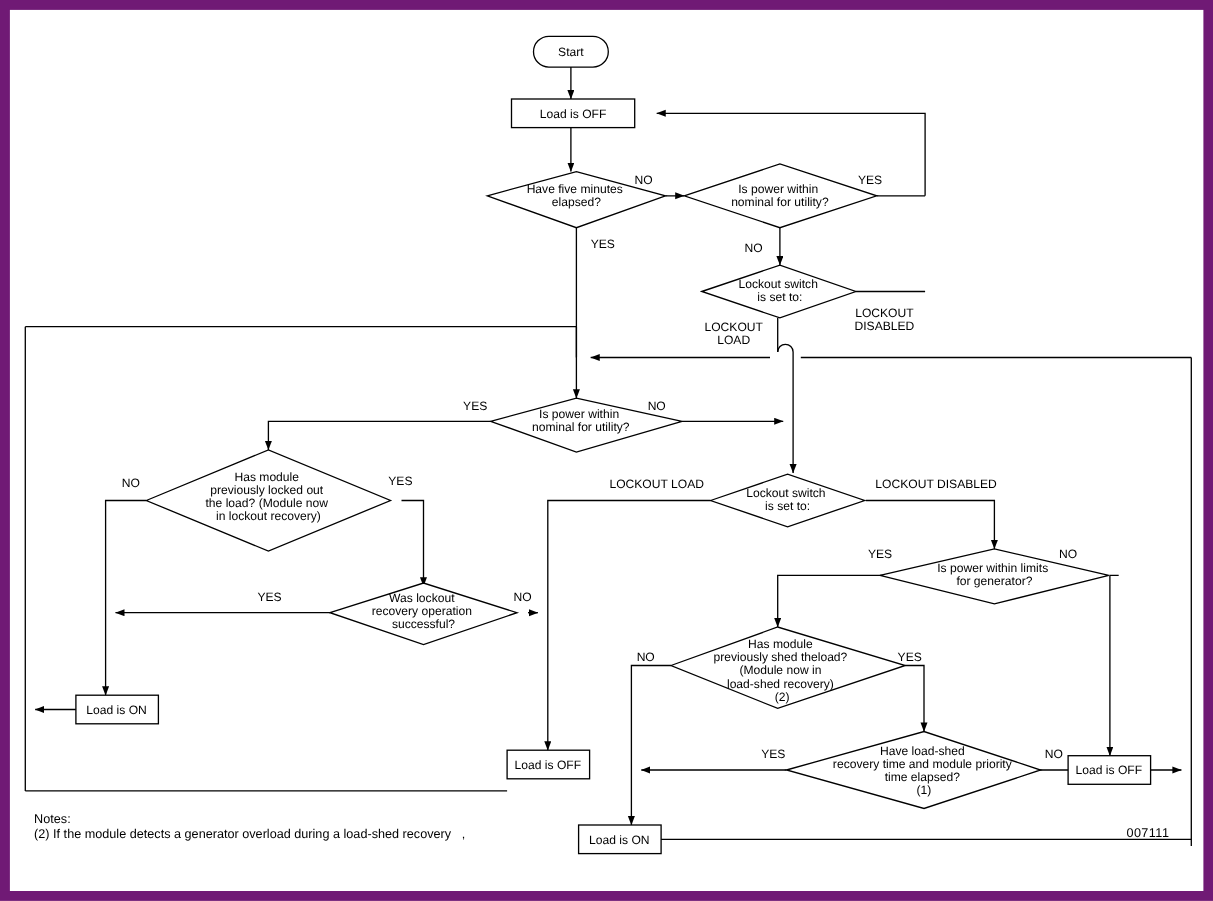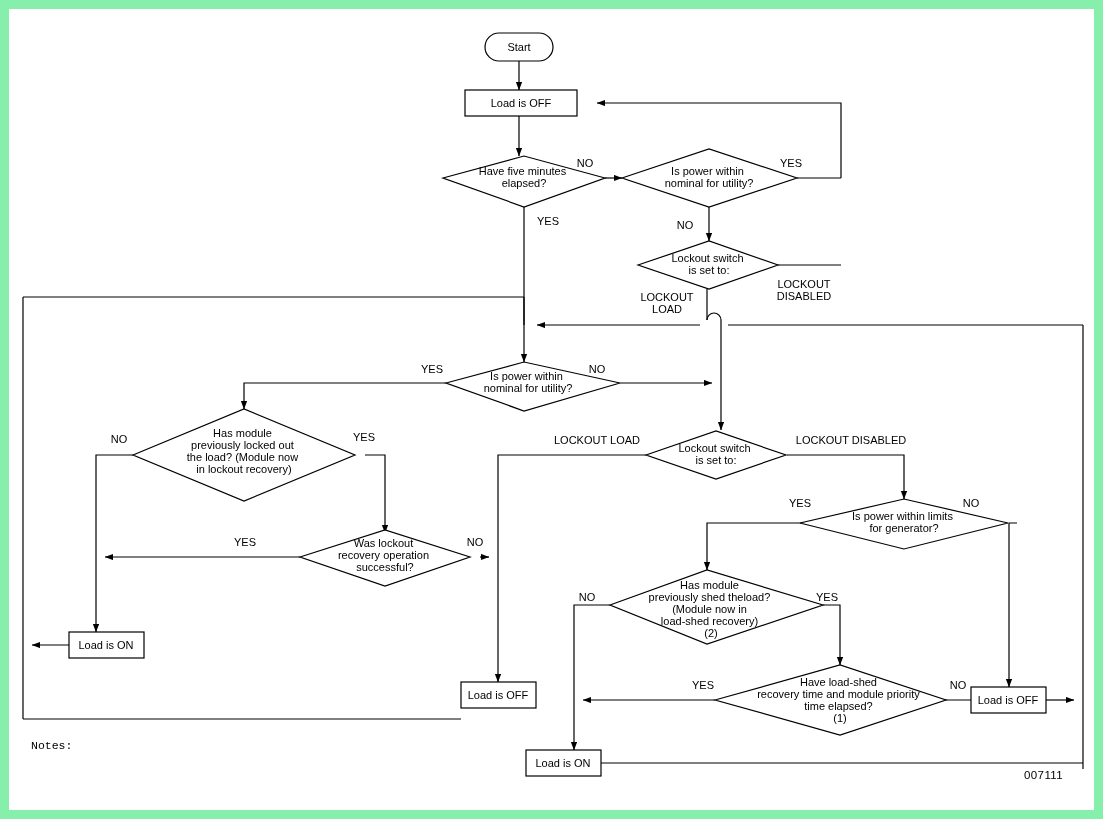--- a/index.html
+++ b/index.html
@@ -1,25 +1,25 @@
 <!DOCTYPE html>
 <html><head>
 <meta charset="utf-8">
 <style>
   html,body{margin:0;padding:0;background:#ffffff;}
-  #page{position:relative;width:1103px;height:819px;background:#86efac;overflow:hidden;
+  #page{position:relative;width:1103px;height:819px;background:#701a75;overflow:hidden;
         font-family:"Liberation Sans", sans-serif;}
   #sheet{position:absolute;left:9px;top:9px;width:1085px;height:801px;background:#ffffff;}
   svg{display:block;}
   .fc-label{font-family:"Liberation Sans", sans-serif;font-size:11px;fill:#000000;}
   .fc-node-text{font-family:"Liberation Sans", sans-serif;font-size:11px;fill:#000000;}
   .notes{position:absolute;left:22px;top:730px;width:480px;
-         font-family:Liberation Mono, monospace;font-size:11.5px;color:#000;line-height:13.6px;}
+         font-family:Liberation Sans, sans-serif;font-size:11.5px;color:#000;line-height:13.6px;}
   .notes div{white-space:pre;}
-  .figid{position:absolute;left:1015px;top:760px;font-family:"Liberation Sans", sans-serif;
+  .figid{position:absolute;left:1015px;top:743px;font-family:"Liberation Sans", sans-serif;
          font-size:11.5px;color:#000;letter-spacing:.4px;}
   .shape{fill:#ffffff;stroke:#000000;stroke-width:1.2;}
   .shape-box{fill:#ffffff;stroke:#000000;stroke-width:1.2;}
   .conn{fill:none;stroke:#000000;stroke-width:1.2;}
 </style>
 </head>
 <body>
 
 <div id="page">
   <div id="sheet">
@@ -248,18 +248,19 @@
         <text class="fc-label" x="578" y="592" text-anchor="middle">NO</text>
         <text class="fc-label" x="818" y="592" text-anchor="middle">YES</text>
         <text class="fc-label" x="694" y="680" text-anchor="middle">YES</text>
         <text class="fc-label" x="949" y="680" text-anchor="middle">NO</text>
       </g>
 
     </svg>
 
     <div class="notes">
       <div>Notes:</div>
+      <div>(2) If the module detects a generator overload during a load-shed recovery   ,</div>
     </div>
 
     <div class="figid">007111</div>
 
   </div>
 </div>
 
 </body></html>

